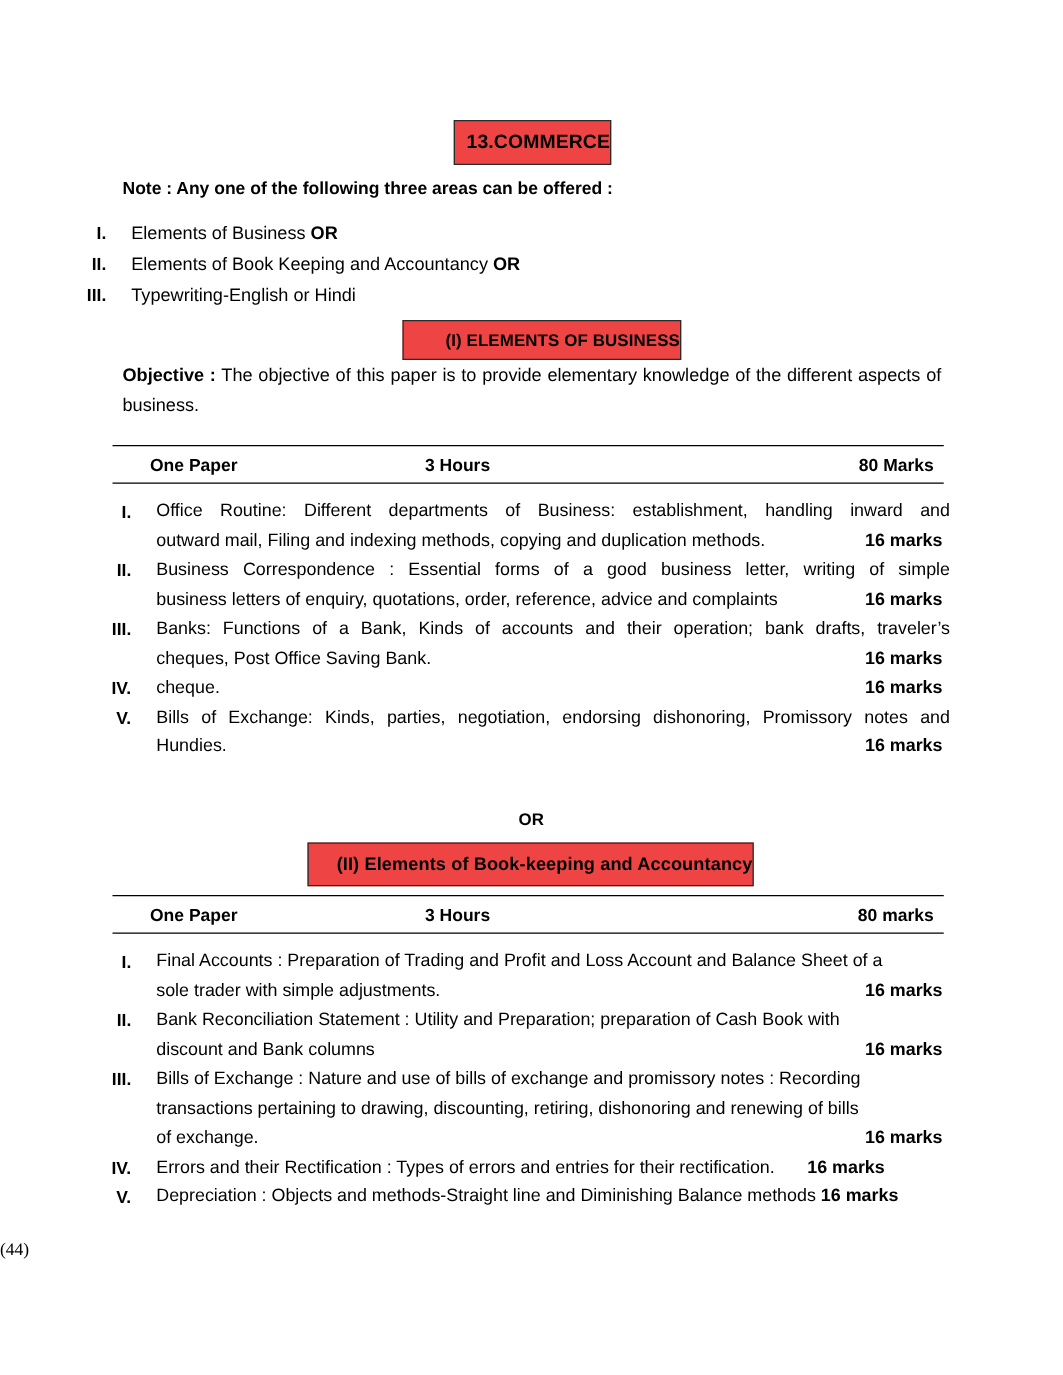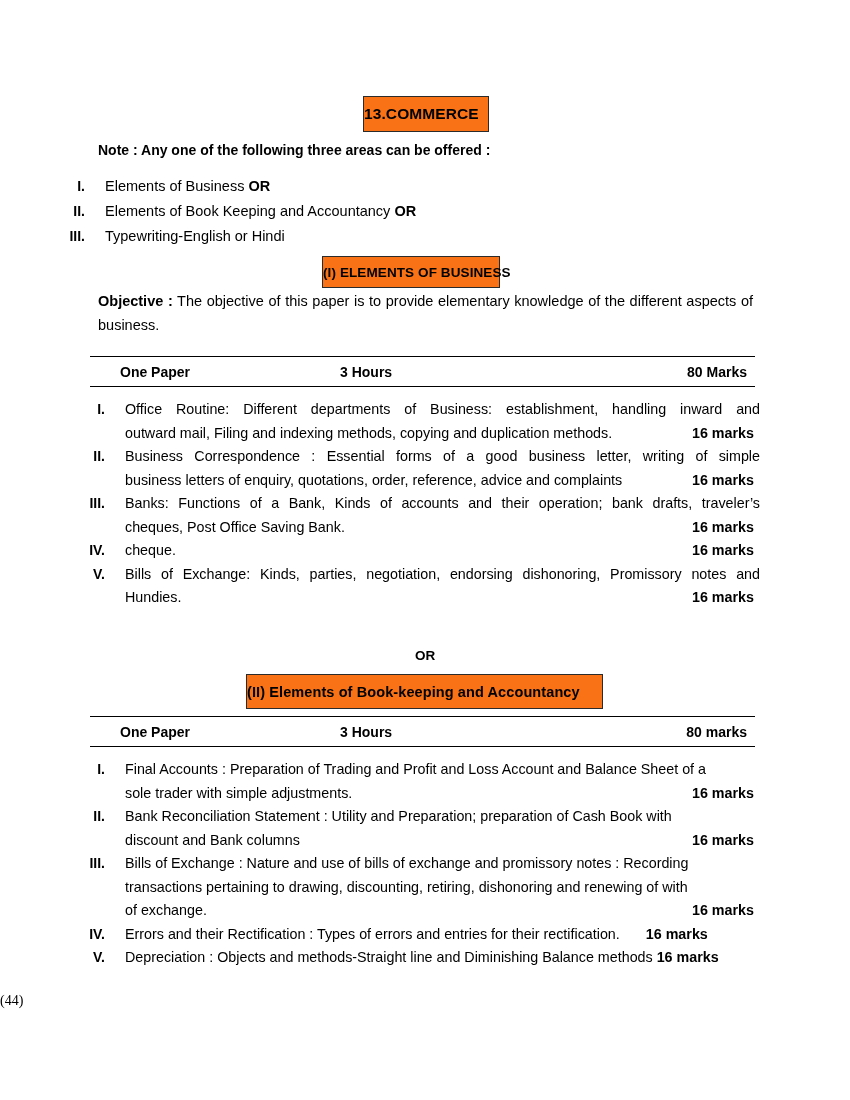--- a/index.html
+++ b/index.html
@@ -21,36 +21,36 @@
     left: 0; top: 0;
     width: 850px;
     height: 1100px;
   }
 
   
   .boxed {
     position: absolute;
     box-sizing: border-box;
     border: 1.3px solid #2b2b2b;
-    background: #f97316;
+    background: #ef4444;
     display: flex;
     align-items: center;
-    justify-content: flex-start;
+    justify-content: flex-end;
     font-weight: bold;
     letter-spacing: 0.1px;
     white-space: nowrap;
   }
   #box-commerce {
     left: 363px; top: 96px;
     width: 126px; height: 36px;
     font-size: 15.5px;
   }
   #box-section-one {
     left: 322px; top: 256px;
-    width: 178px; height: 32px;
+    width: 223px; height: 32px;
     font-size: 13.5px;
   }
   #box-section-two {
     left: 246px; top: 674px;
     width: 357px; height: 35px;
     font-size: 14.5px;
   }
 
   
   .note {
@@ -317,21 +317,21 @@
           <span class="lt">discount and Bank columns</span>
           <span class="rt">16 marks</span>
         </div>
       </div>
     </div>
 
     <div class="syl-row">
       <div class="syl-num">III.</div>
       <div class="syl-body">
         <div>Bills of Exchange : Nature and use of bills of exchange and promissory notes : Recording</div>
-        <div>transactions pertaining to drawing, discounting, retiring, dishonoring and renewing of with</div>
+        <div>transactions pertaining to drawing, discounting, retiring, dishonoring and renewing of bills</div>
         <div class="lastline">
           <span class="lt">of exchange.</span>
           <span class="rt">16 marks</span>
         </div>
       </div>
     </div>
 
     <div class="syl-row">
       <div class="syl-num">IV.</div>
       <div class="syl-body">

